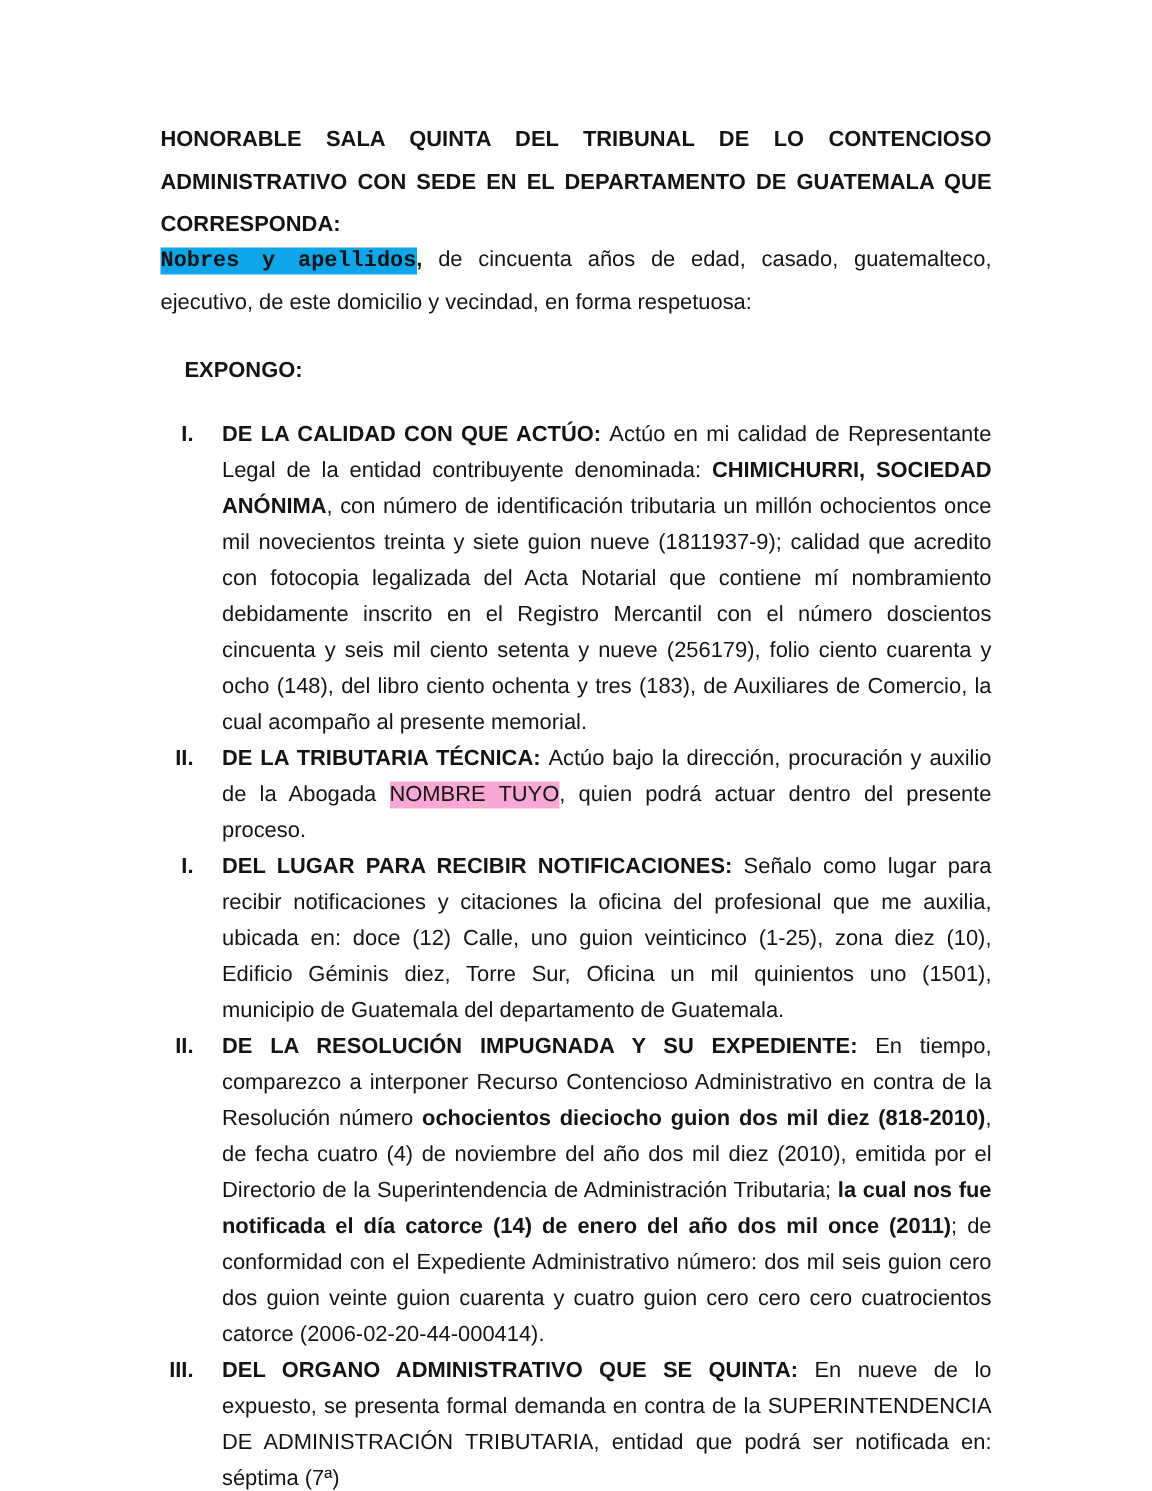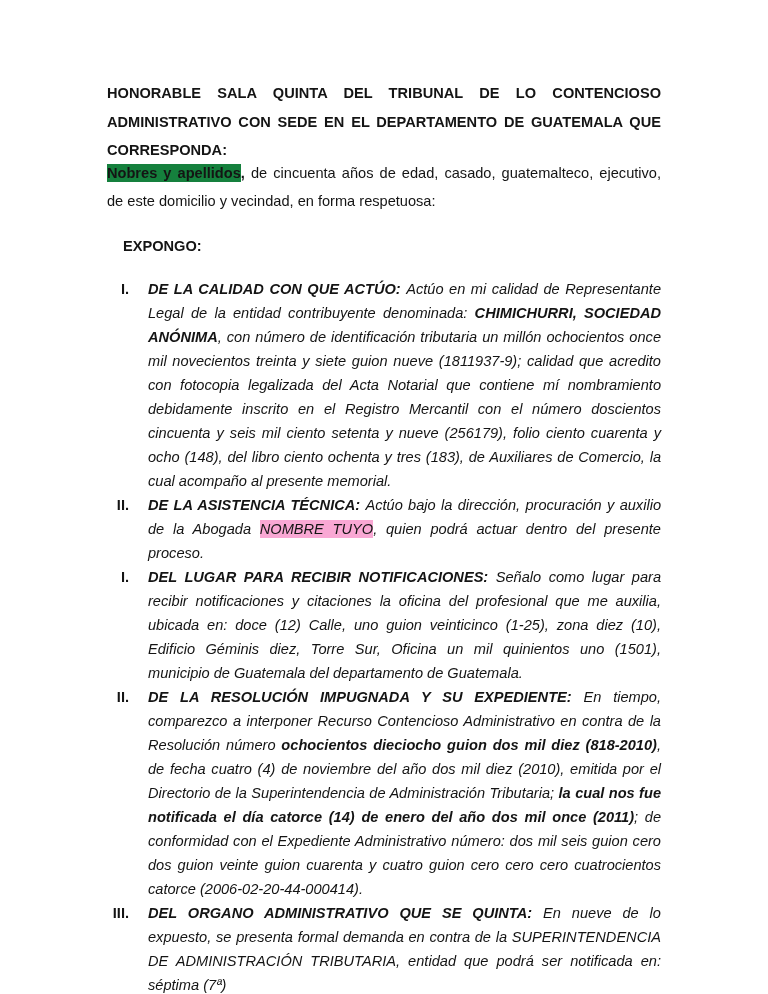--- a/index.html
+++ b/index.html
@@ -50,44 +50,43 @@
   .item .num {
     flex: 0 0 22px;
     width: 22px;
     text-align: right;
     font-weight: bold;
   }
   .item .body {
     flex: 1;
     padding-left: 19px;
     text-align: justify;
-    font-style: italic;
   }
   .seg-bold { font-weight: bold; }
   .seg-hl { padding: 1px 0; }
 </style>
 </head>
 <body>
 
 <div class="page">
 
   <p class="doc-heading">HONORABLE SALA QUINTA DEL TRIBUNAL DE LO CONTENCIOSO ADMINISTRATIVO CON SEDE EN EL DEPARTAMENTO DE GUATEMALA QUE CORRESPONDA:</p>
 
-  <p class="intro-par"><span class="seg-bold seg-hl" style="background: #15803d;">Nobres y apellidos</span><span class="seg-bold">,</span><span> de cincuenta años de edad, casado, guatemalteco, ejecutivo, de este domicilio y vecindad, en forma respetuosa:</span></p>
+  <p class="intro-par"><span class="seg-bold seg-hl" style="background: #0ea5e9; font-family: Liberation Mono, monospace;">Nobres y apellidos</span><span class="seg-bold">,</span><span> de cincuenta años de edad, casado, guatemalteco, ejecutivo, de este domicilio y vecindad, en forma respetuosa:</span></p>
 
   <p class="expongo">EXPONGO:</p>
 
   <div class="items">
       <div class="item">
         <span class="num">I.</span>
         <div class="body"><span class="seg-bold">DE LA CALIDAD CON QUE ACTÚO: </span><span>Actúo en mi calidad de Representante Legal de la entidad contribuyente denominada: </span><span class="seg-bold">CHIMICHURRI, SOCIEDAD ANÓNIMA</span><span>, con número de identificación tributaria un millón ochocientos once mil novecientos treinta y siete guion nueve (1811937-9); calidad que acredito con fotocopia legalizada del Acta Notarial que contiene mí nombramiento debidamente inscrito en el Registro Mercantil con el número doscientos cincuenta y seis mil ciento setenta y nueve (256179), folio ciento cuarenta y ocho (148), del libro ciento ochenta y tres (183), de Auxiliares de Comercio, la cual acompaño al presente memorial.</span></div>
       </div>
       <div class="item">
         <span class="num">II.</span>
-        <div class="body"><span class="seg-bold">DE LA ASISTENCIA TÉCNICA: </span><span>Actúo bajo la dirección, procuración y auxilio de la Abogada </span><span class="seg-hl" style="background: #f9a8d4;">NOMBRE TUYO</span><span>, quien podrá actuar dentro del presente proceso.</span></div>
+        <div class="body"><span class="seg-bold">DE LA TRIBUTARIA TÉCNICA: </span><span>Actúo bajo la dirección, procuración y auxilio de la Abogada </span><span class="seg-hl" style="background: #f9a8d4;">NOMBRE TUYO</span><span>, quien podrá actuar dentro del presente proceso.</span></div>
       </div>
       <div class="item">
         <span class="num">I.</span>
         <div class="body"><span class="seg-bold">DEL LUGAR PARA RECIBIR NOTIFICACIONES: </span><span>Señalo como lugar para recibir notificaciones y citaciones la oficina del profesional que me auxilia, ubicada en: doce (12) Calle, uno guion veinticinco (1-25), zona diez (10), Edificio Géminis diez, Torre Sur, Oficina un mil quinientos uno (1501), municipio de Guatemala del departamento de Guatemala.</span></div>
       </div>
       <div class="item">
         <span class="num">II.</span>
         <div class="body"><span class="seg-bold">DE LA RESOLUCIÓN IMPUGNADA Y SU EXPEDIENTE: </span><span>En tiempo, comparezco a interponer Recurso Contencioso Administrativo en contra de la Resolución número </span><span class="seg-bold">ochocientos dieciocho guion dos mil diez (818-2010)</span><span>, de fecha cuatro (4) de noviembre del año dos mil diez (2010), emitida por el Directorio de la Superintendencia de Administración Tributaria; </span><span class="seg-bold">la cual nos fue notificada el día catorce (14) de enero del año dos mil once (2011)</span><span>; de conformidad con el Expediente Administrativo número: dos mil seis guion cero dos guion veinte guion cuarenta y cuatro guion cero cero cero cuatrocientos catorce (2006-02-20-44-000414).</span></div>
       </div>
       <div class="item">

